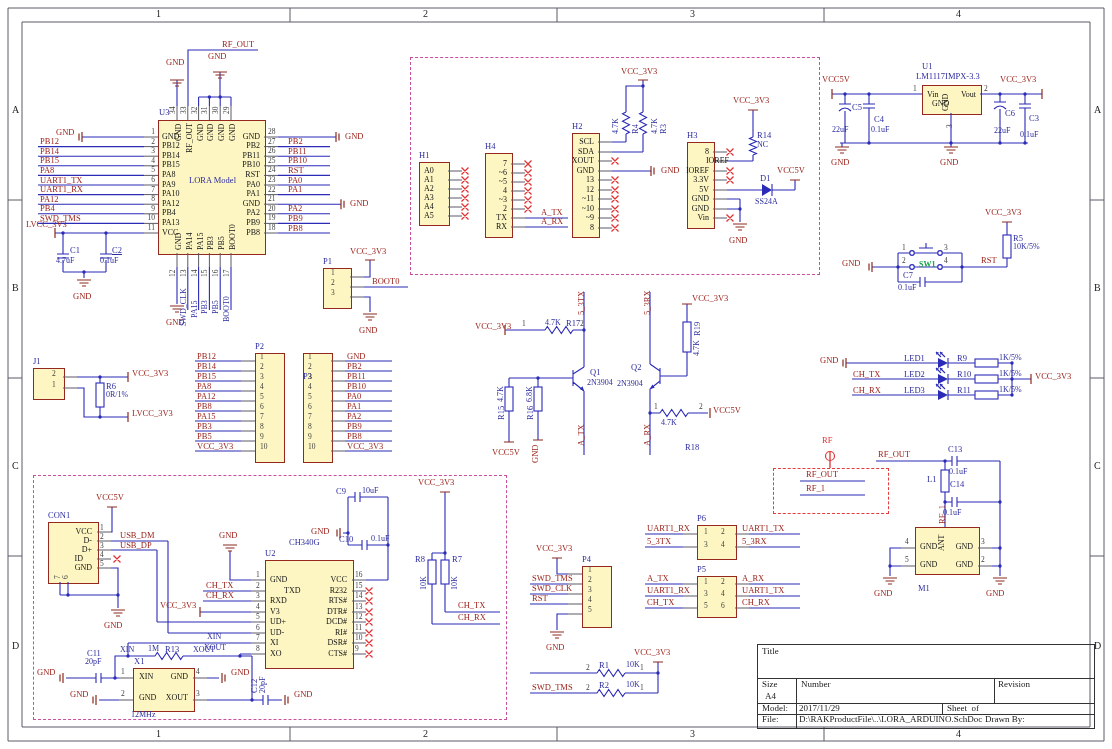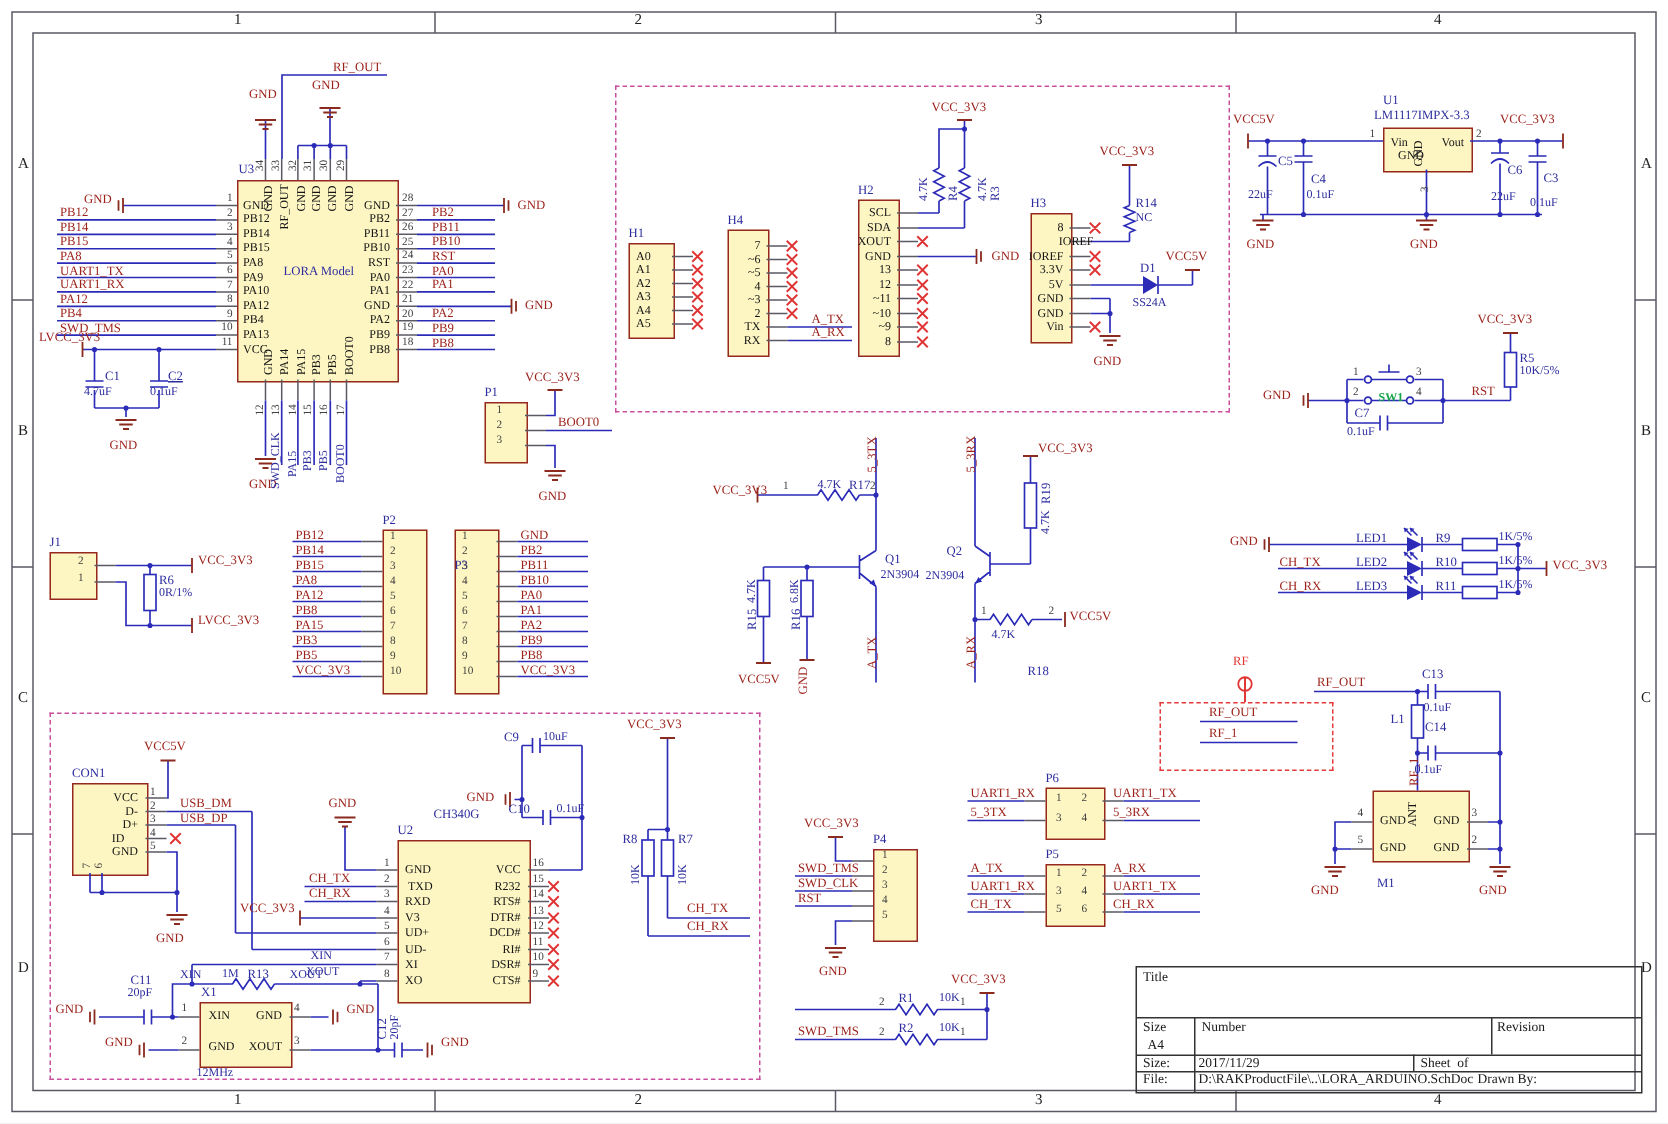--- a/index.html
+++ b/index.html
@@ -101,21 +101,21 @@
     <div class="hl" style="top:58px"></div>
     <div class="hl" style="top:69px"></div>
     <div class="vl" style="left:38px;top:33px;height:50px"></div>
     <div class="vl" style="left:236px;top:33px;height:25px"></div>
     <div class="vl" style="left:184px;top:58px;height:11px"></div>
     <span class="lb t" style="left:4px;top:2px">Title</span>
     <span class="lb t" style="left:4px;top:35px">Size</span>
     <span class="lb t" style="left:7px;top:47px">A4</span>
     <span class="lb t" style="left:43px;top:35px">Number</span>
     <span class="lb t" style="left:240px;top:35px">Revision</span>
-    <span class="lb t" style="left:4px;top:59px">Size:</span>
+    <span class="lb t" style="left:4px;top:59px">Model:</span>
     <span class="lb t" style="left:41px;top:59px">2017/11/29</span>
     <span class="lb t" style="left:189px;top:59px">Sheet  of</span>
     <span class="lb t" style="left:4px;top:70px">File:</span>
     <span class="lb t" style="left:41px;top:70px">D:\RAKProductFile\..\LORA_ARDUINO.SchDoc</span>
     <span class="lb t" style="left:227px;top:70px">Drawn By:</span>
   </div>
 <span class="lb zone" style="left: 156px; top: 9px;">1</span>
     <span class="lb zone" style="left: 156px; top: 729px;">1</span>
     <span class="lb zone" style="left: 423px; top: 9px;">2</span>
     <span class="lb zone" style="left: 423px; top: 729px;">2</span>
@@ -449,21 +449,21 @@
     <span class="lb pn rot" style="left: 62px; top: 579px;">6</span>
     <span class="lb n" style="left: 104px; top: 621px;">GND</span>
     <div class="cbox" style="left: 265px; top: 560px; width: 87px; height: 107px;"></div>
     <span class="lb r" style="left: 265px; top: 549px;">U2</span>
     <span class="lb r" style="left: 289px; top: 538px;">CH340G</span>
     <span class="lb pn" style="left: 256px; top: 571px;">1</span>
     <span class="lb in" style="left: 270px; top: 575.5px;">GND</span>
     <span class="lb pn" style="left: 355px; top: 571px;">16</span>
     <span class="lb in ra" style="left: 347px; top: 575.5px;">VCC</span>
     <span class="lb pn" style="left: 256px; top: 582px;">2</span>
-    <span class="lb in" style="left: 272px; top: 586.5px;">TXD</span>
+    <span class="lb in" style="left: 284px; top: 586.5px;">TXD</span>
     <span class="lb pn" style="left: 355px; top: 582px;">15</span>
     <span class="lb in ra" style="left: 347px; top: 586.5px;">R232</span>
     <span class="lb pn" style="left: 256px; top: 592px;">3</span>
     <span class="lb in" style="left: 270px; top: 596.5px;">RXD</span>
     <span class="lb pn" style="left: 355px; top: 592px;">14</span>
     <span class="lb in ra" style="left: 347px; top: 596.5px;">RTS#</span>
     <span class="lb pn" style="left: 256px; top: 603px;">4</span>
     <span class="lb in" style="left: 270px; top: 607.5px;">V3</span>
     <span class="lb pn" style="left: 355px; top: 603px;">13</span>
     <span class="lb in ra" style="left: 347px; top: 607.5px;">DTR#</span>

